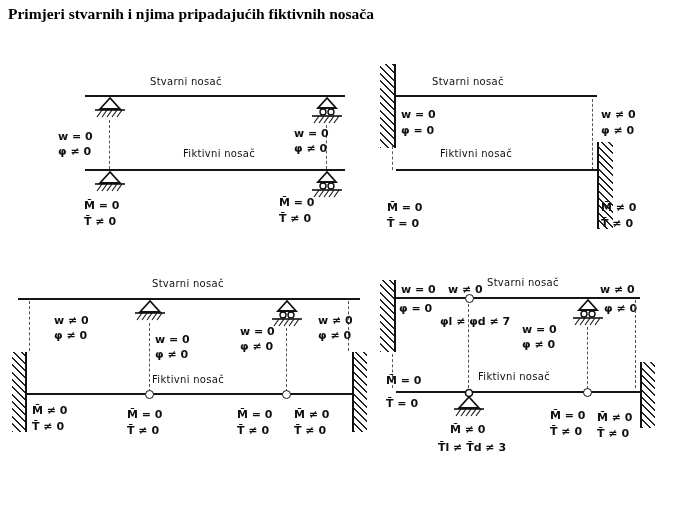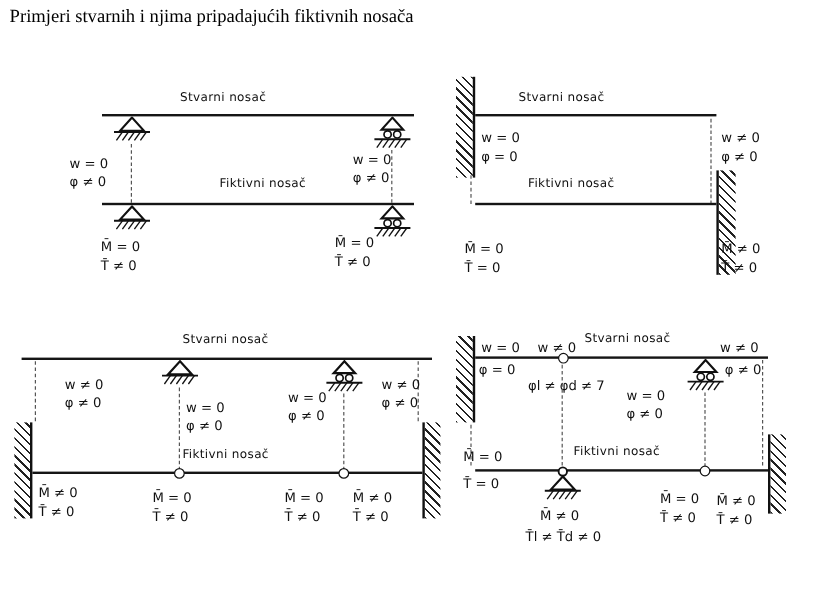--- a/index.html
+++ b/index.html
@@ -3,29 +3,29 @@
 <meta charset="utf-8">
 <style>
   * { margin:0; padding:0; box-sizing:border-box; }
   html,body { background:#fff; }
   #canvas {
     position:relative; width:680px; height:506px; background:#ffffff;
     overflow:hidden; color:#101010;
   }
   .title {
     position:absolute; font-family:"Liberation Serif","DejaVu Serif",serif;
-    font-size:15.5px; color:#000; white-space:nowrap;
+    font-size:15.5px; color:#000; white-space:nowrap;font-weight:bold;
   }
   .sec {
     position:absolute; font-family:"DejaVu Sans","Liberation Sans",sans-serif;
     font-size:10px; font-weight:400; letter-spacing:.3px; white-space:nowrap;
   }
   .ann {
     position:absolute; font-family:"DejaVu Sans","Liberation Sans",sans-serif;
-    font-size:11px; font-weight:400; line-height:1.1; white-space:nowrap;
+    font-size:11px; font-weight:700; line-height:1.1; white-space:nowrap;
   }
   .beam { position:absolute; height:0; border-top:2.6px solid #151515; }
   .dash { position:absolute; width:0; border-left:1.6px dashed #555; }
   .hinge {
     position:absolute; width:9px; height:9px; background:#fff;
     border:1.8px solid #111; border-radius:50%;
   }
   .wall {
     position:absolute;
     background-image:repeating-linear-gradient(45deg,#222 0,#222 1.4px,transparent 1.4px,transparent 5.2px);
@@ -260,20 +260,20 @@
             <line x1="19" y1="28" x2="24" y2="21"></line>
             <line x1="24" y1="28" x2="29" y2="21"></line>
           </g>
         </svg>
     </div>
     <div class="hinge" style="left:583px;top:388px"></div>
 
     <div class="ann" style="left:386px;top:375px">M̄ = 0</div>
     <div class="ann" style="left:386px;top:398px">T̄ = 0</div>
     <div class="ann" style="left:450px;top:424px">M̄ ≠ 0</div>
-    <div class="ann" style="left:438px;top:442px">T̄l ≠ T̄d ≠ 0</div>
+    <div class="ann" style="left:438px;top:442px">T̄l ≠ T̄d ≠ 3</div>
     <div class="ann" style="left:550px;top:410px">M̄ = 0</div>
     <div class="ann" style="left:550px;top:426px">T̄ ≠ 0</div>
     <div class="ann" style="left:597px;top:412px">M̄ ≠ 0</div>
     <div class="ann" style="left:597px;top:428px">T̄ ≠ 0</div>
   </div>
 
 </div>
 
 </body></html>

